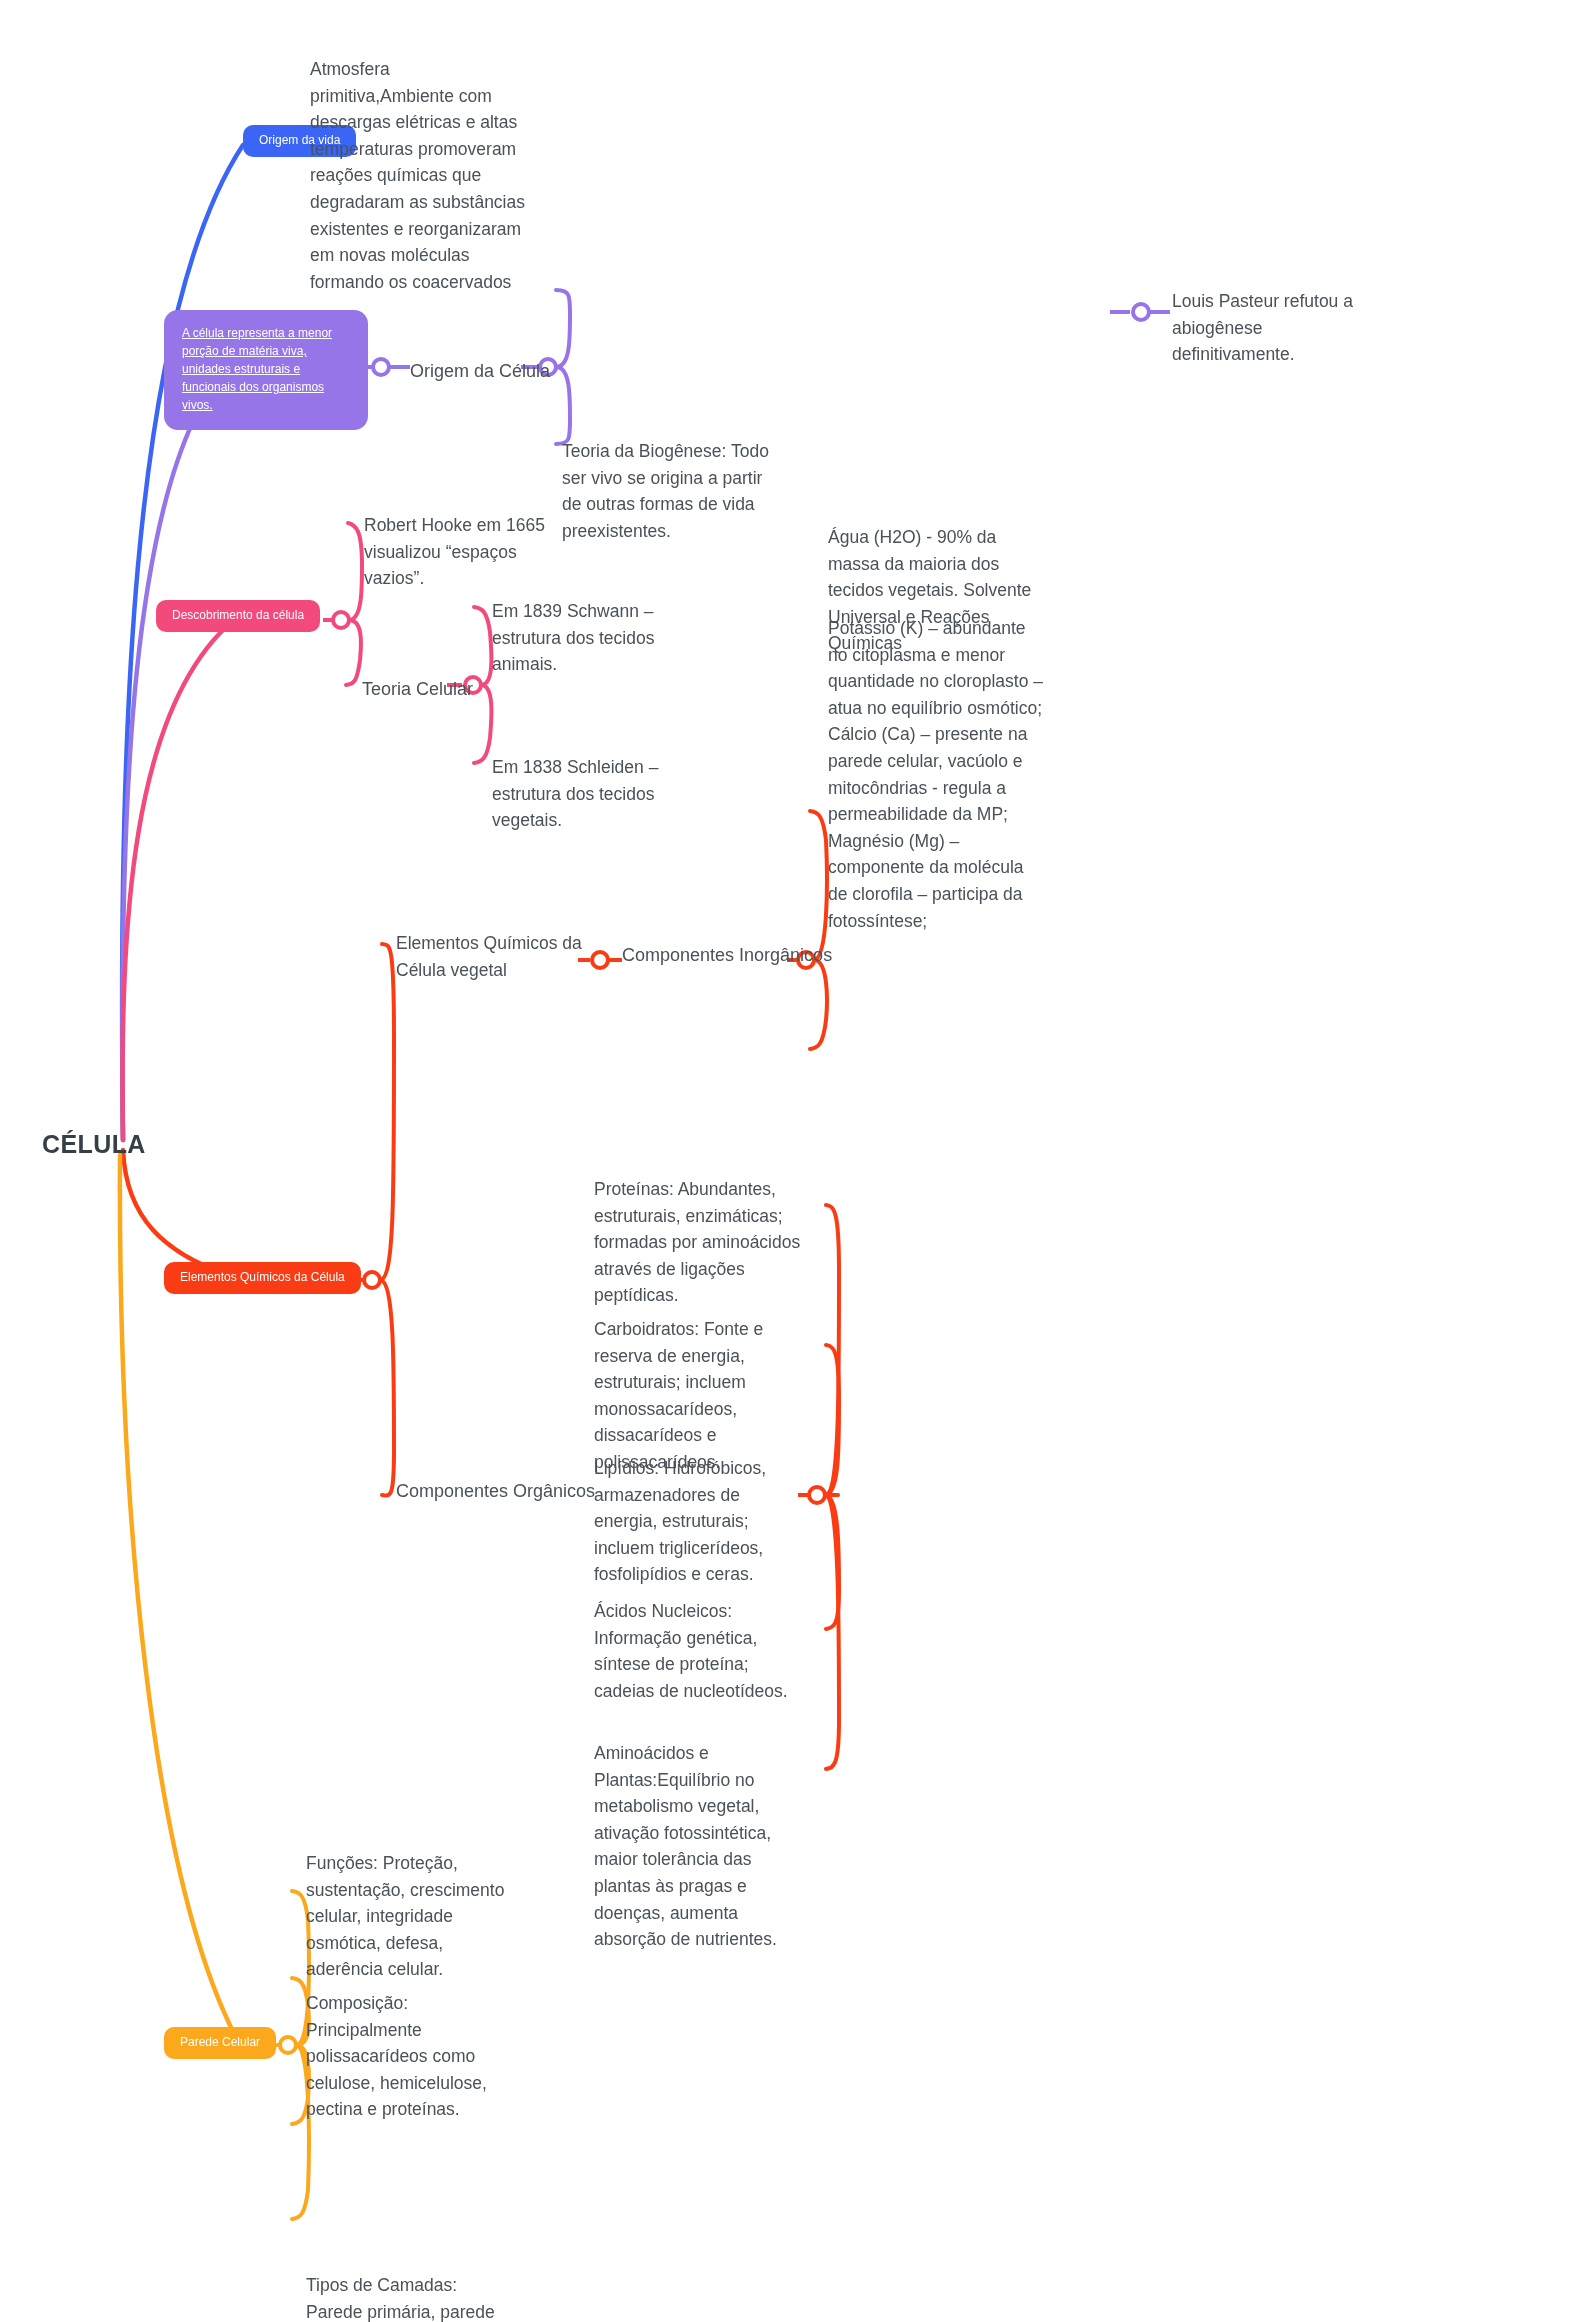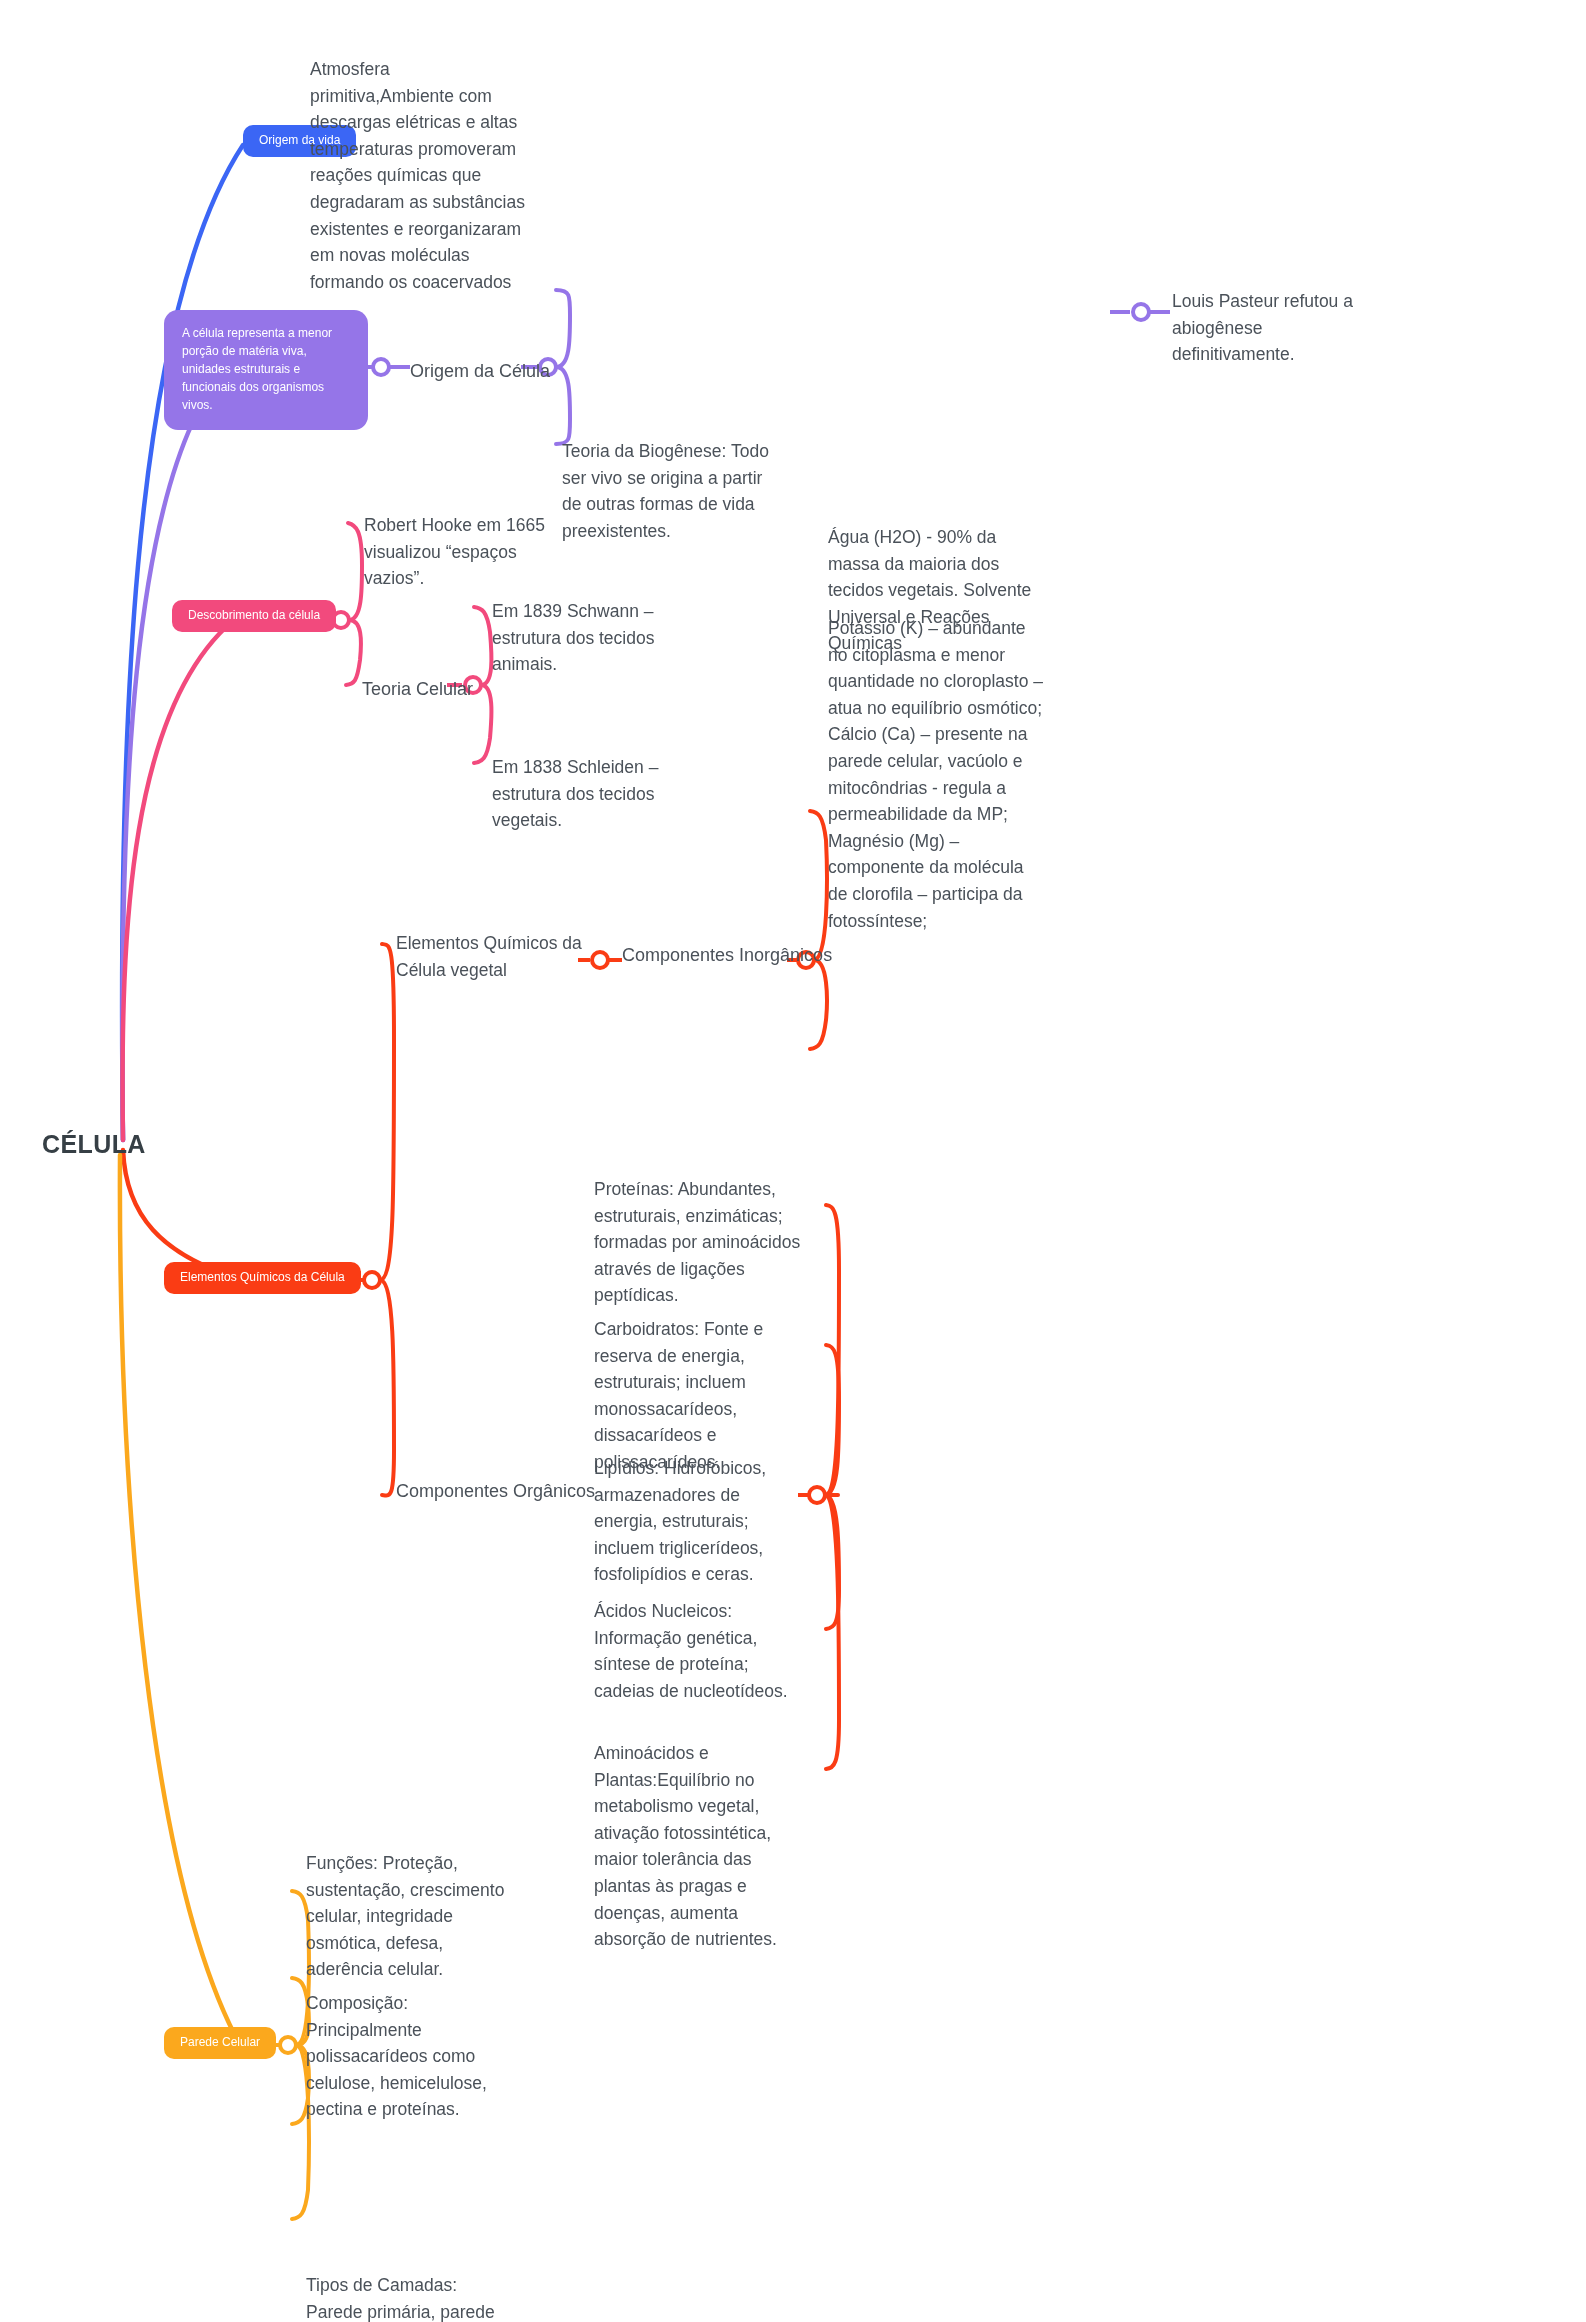--- a/index.html
+++ b/index.html
@@ -43,20 +43,21 @@
     font-size: 12px;
     line-height: 1.45;
     padding: 7px 16px 8px 16px;
     white-space: nowrap;
   }
   .pill.block {
     white-space: normal;
     border-radius: 14px;
     padding: 14px 18px 16px 18px;
     line-height: 1.5;
+    text-decoration: underline;
   }
   
   .leaf {
     color: #4a5159;
     font-size: 17.5px;
     line-height: 1.52;
   }
   .leaf.mid {
     font-size: 18px;
   }
@@ -144,21 +145,21 @@
 
   <div class="node pill block" style="left:164px; top:310px; width:204px; background:#9575e8;">A célula representa a menor porção de matéria viva, unidades estruturais e funcionais dos organismos vivos.</div>
 
   <div class="node leaf mid nowrap" style="left:410px; top:358px;">Origem da Célula</div>
 
 
   <div class="node leaf" style="left:1172px; top:288px; width:210px;">Louis Pasteur refutou a abiogênese definitivamente.</div>
 
   <div class="node leaf" style="left:562px; top:438px; width:214px;">Teoria da Biogênese: Todo ser vivo se origina a partir de outras formas de vida preexistentes.</div>
 
-  <div class="node pill" style="left:172px; top:600px; background:#f24a7d;">Descobrimento da célula</div>
+  <div class="node pill" style="left:156px; top:600px; background:#f24a7d;">Descobrimento da célula</div>
 
   <div class="node leaf" style="left:364px; top:512px; width:210px;">Robert Hooke em 1665 visualizou “espaços vazios”.</div>
 
   <div class="node leaf mid nowrap" style="left:362px; top:676px;">Teoria Celular</div>
 
   <div class="node leaf" style="left:492px; top:598px; width:214px;">Em 1839 Schwann – estrutura dos tecidos animais.</div>
 
   <div class="node leaf" style="left:492px; top:754px; width:214px;">Em 1838 Schleiden – estrutura dos tecidos vegetais.</div>
 
   <div class="node pill" style="left:164px; top:1262px; background:#fa3c14;">Elementos Químicos da Célula</div>

